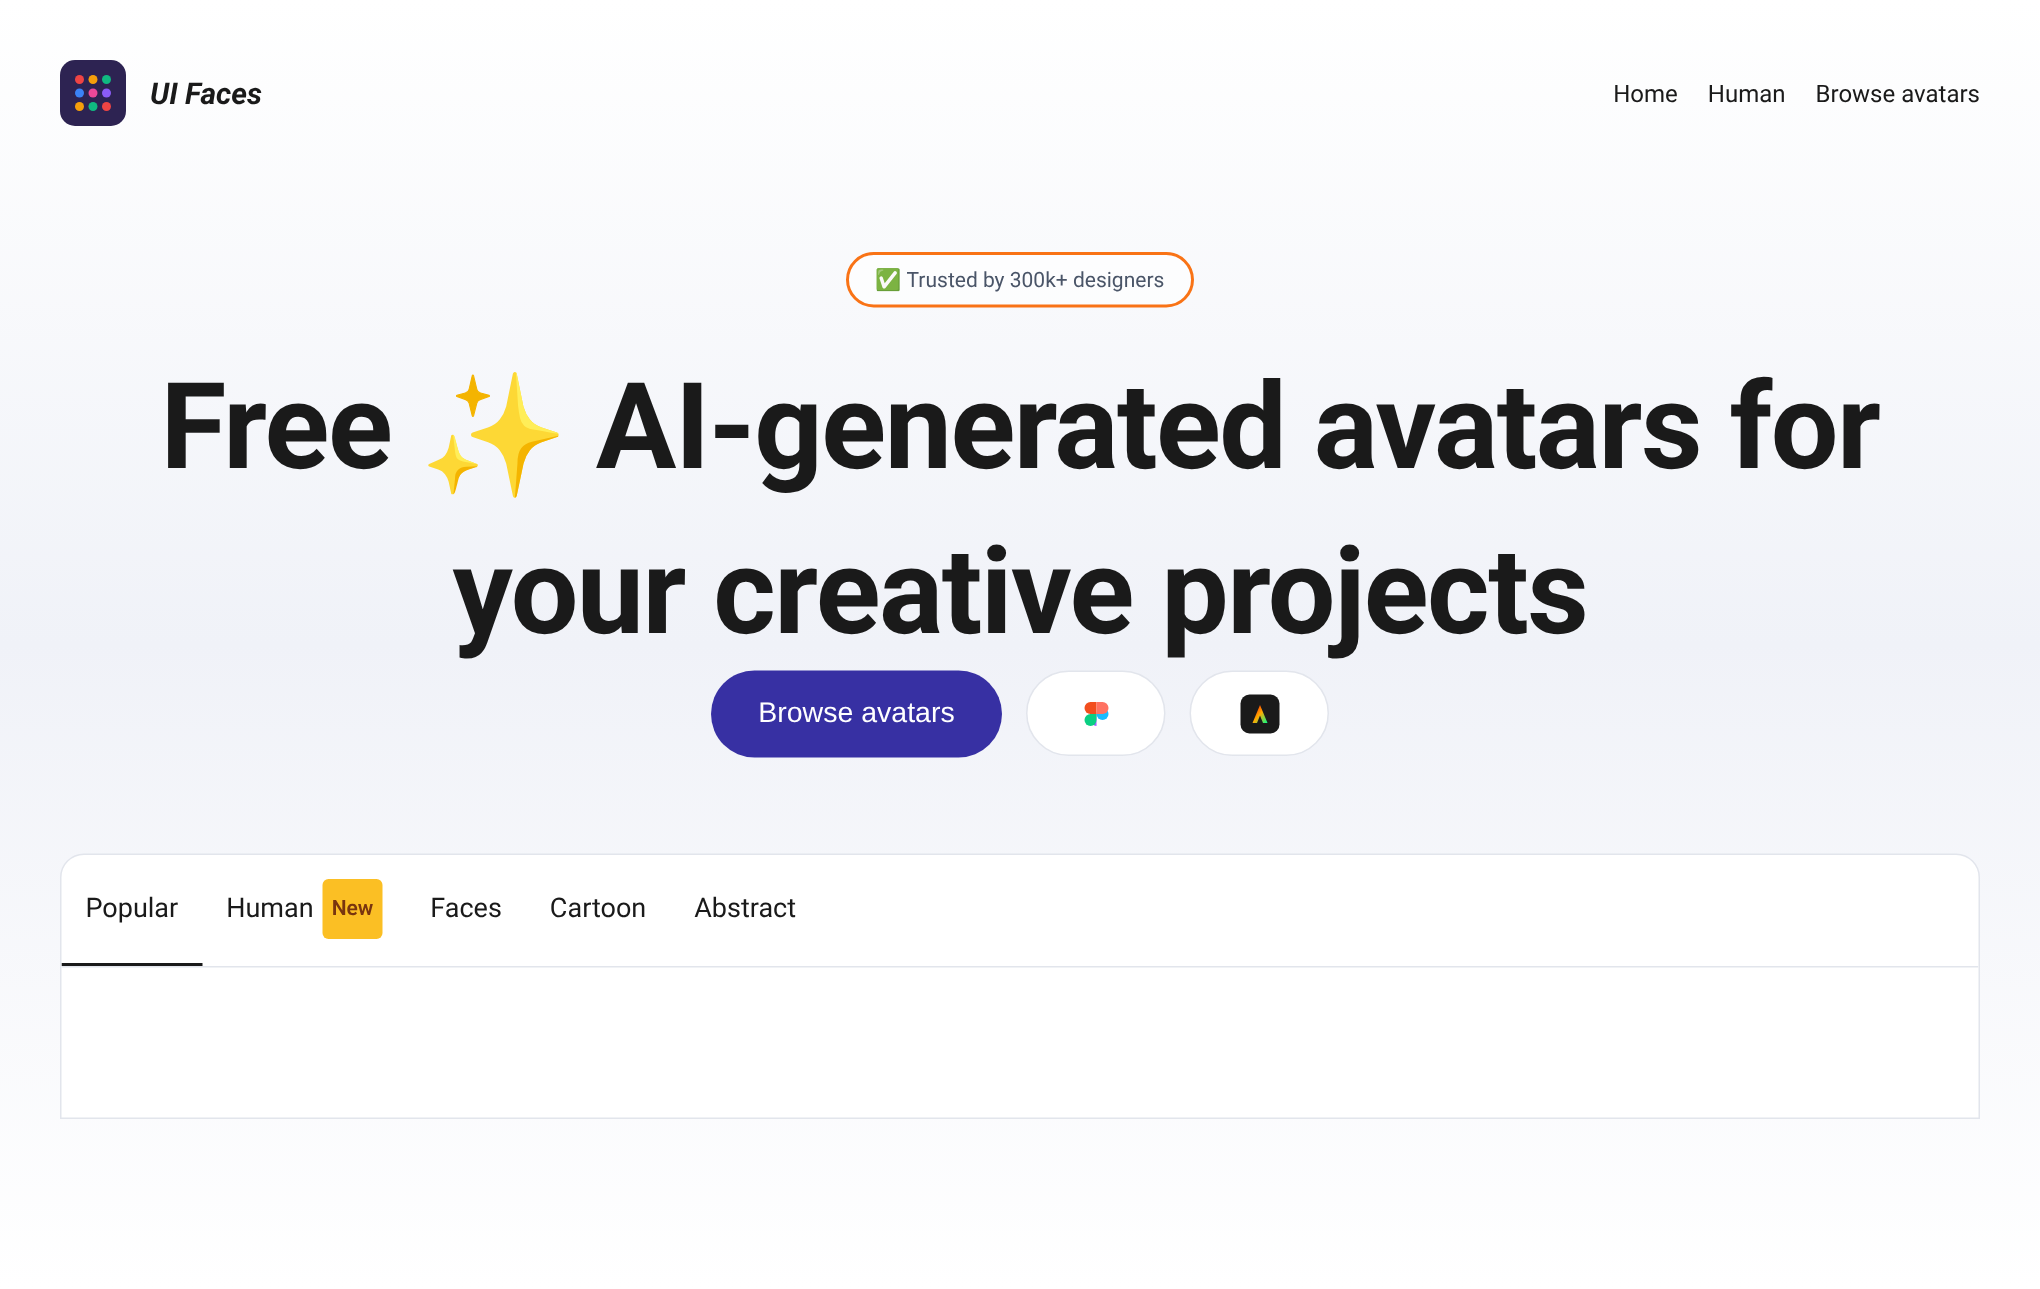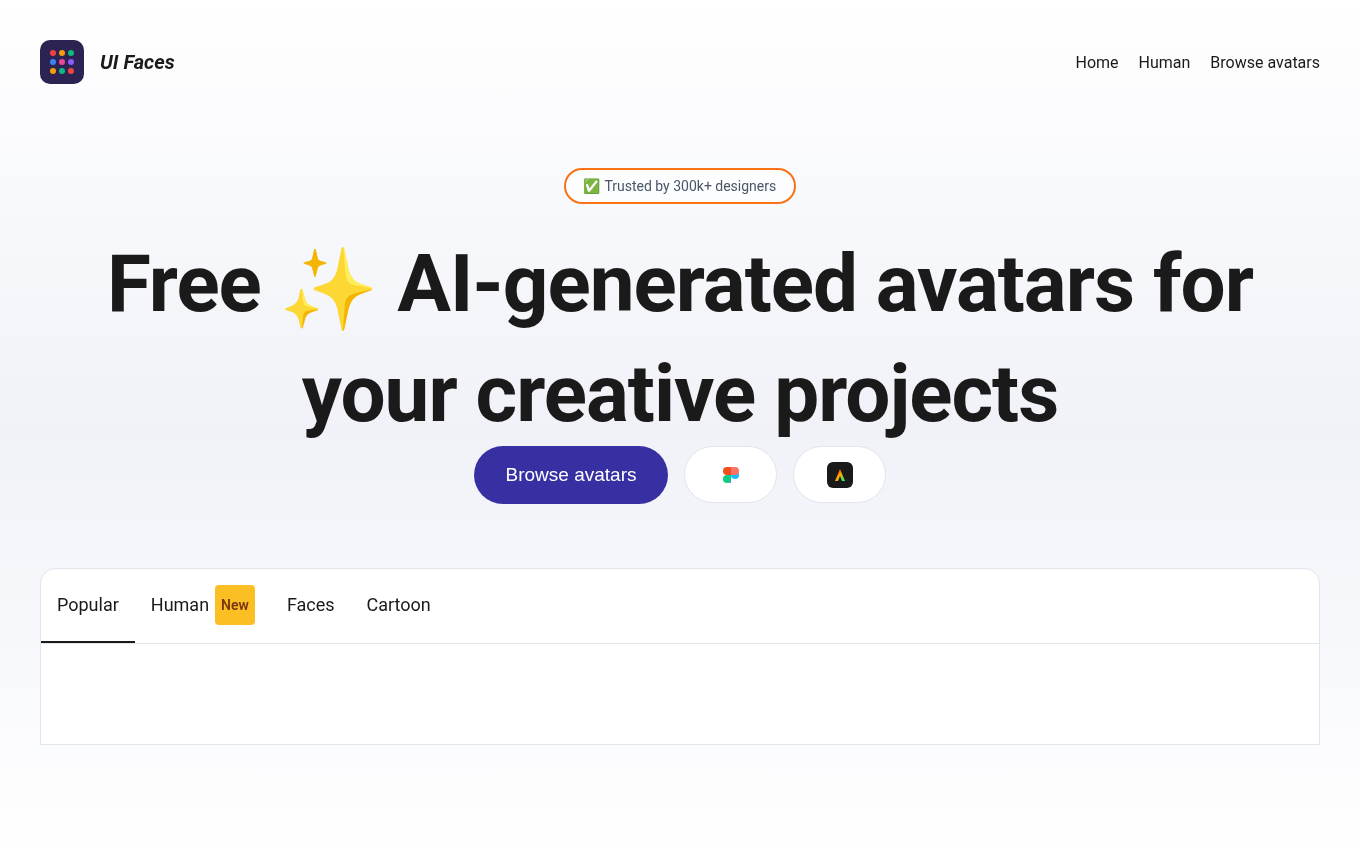--- a/index.html
+++ b/index.html
@@ -263,15 +263,18 @@
     <div class="tab">
       <span>Human</span>
       <span class="tab-badge">New</span>
     </div>
     <div class="tab">
       <span>Faces</span>
     </div>
     <div class="tab">
       <span>Cartoon</span>
     </div>
+    <div class="tab">
+      <span>Abstract</span>
+    </div>
   </div>
   <div class="tab-content"></div>
 </div>
 
 </body></html>

